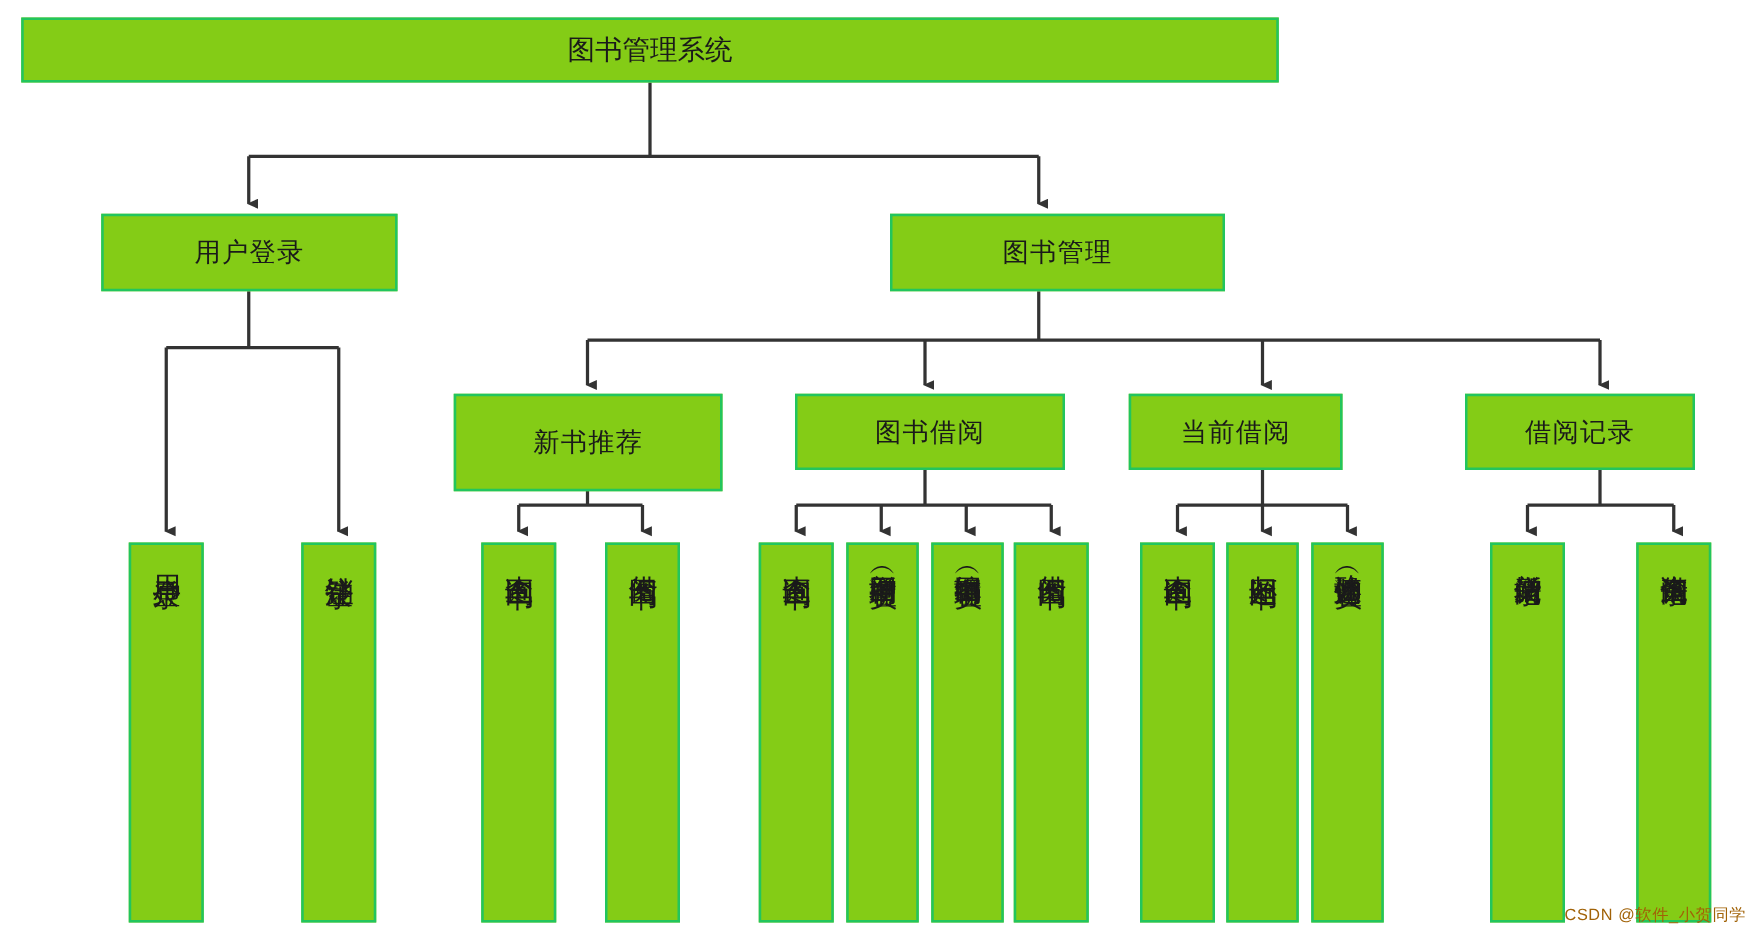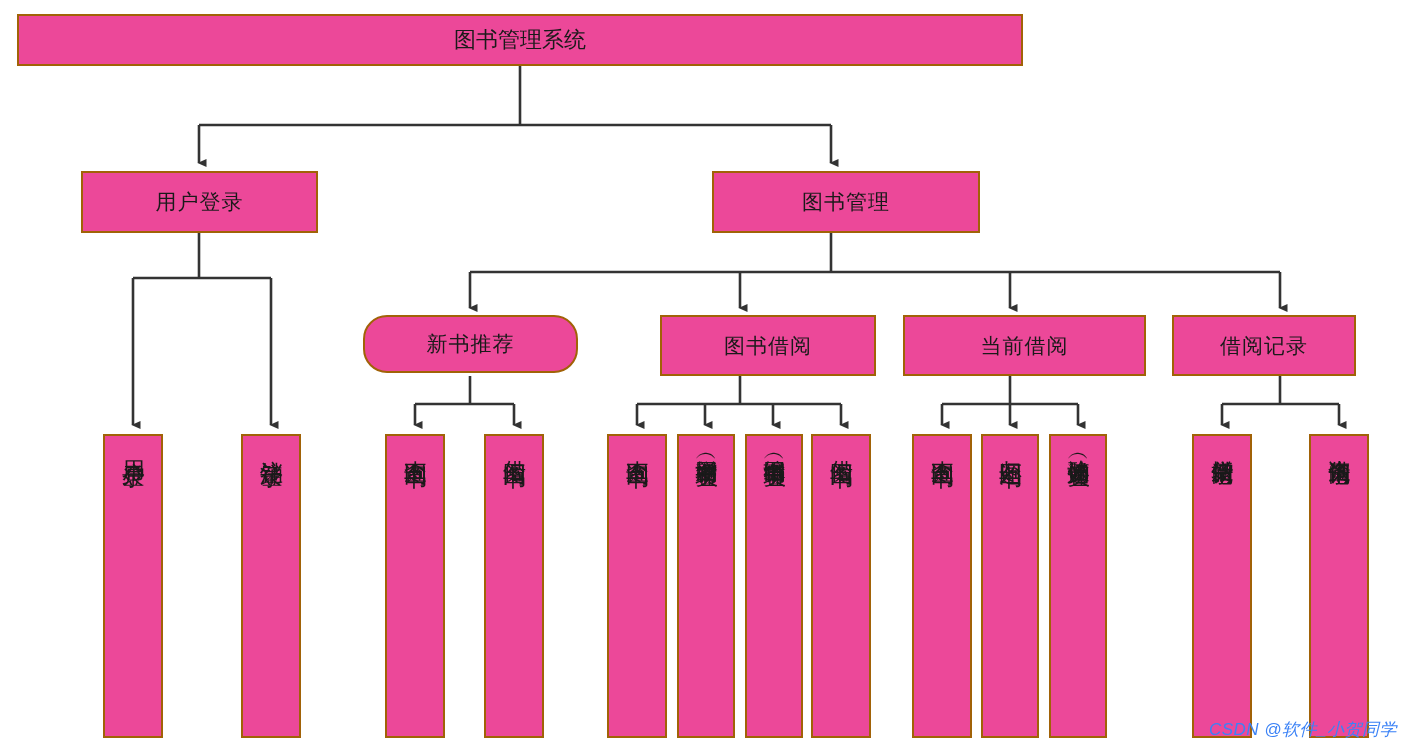--- a/index.html
+++ b/index.html
@@ -21,22 +21,22 @@
     position: absolute;
     left: 0;
     top: 0;
     width: 1405px;
     height: 747px;
     pointer-events: none;
   }
   .node {
     position: absolute;
     box-sizing: border-box;
-    background: #ec4899;
-    border: 2px solid #a16207;
+    background: #84cc16;
+    border: 2px solid #22c55e;
     display: flex;
     align-items: center;
     justify-content: center;
     color: #1a1a1a;
   }
   .node.horiz {
     font-size: 21px;
     letter-spacing: 1px;
   }
   .node.root {
@@ -57,25 +57,24 @@
     color: #1a1a1a;
   }
   .vlabel.tall {
     font-size: 22px;
     letter-spacing: 1px;
   }
   .watermark {
     position: absolute;
     right: 8px;
     bottom: 6px;
-    font-size: 17px;
-    color: #3b82f6;
+    font-size: 13px;
+    color: #a16207;
     letter-spacing: 0.5px;
     white-space: nowrap;
-    font-style: italic;
   }
 </style>
 </head>
 <body>
 
 <div id="canvas">
 
   <svg id="wires" viewBox="0 0 1405 747">
     <defs>
       <marker id="arrow" markerWidth="10" markerHeight="10" refX="4" refY="7.5" orient="auto" markerUnits="userSpaceOnUse">
@@ -130,27 +129,27 @@
     <span>图书管理系统</span>
   </div>
 
   <div class="node horiz" style="left:81px; top:171px; width:237px; height:62px;">
     <span>用户登录</span>
   </div>
   <div class="node horiz" style="left:712px; top:171px; width:268px; height:62px;">
     <span>图书管理</span>
   </div>
 
-  <div class="node horiz" style="left:363px; top:315px; width:215px; height:58px;border-radius:24px;">
+  <div class="node horiz" style="left:363px; top:315px; width:215px; height:78px;">
     <span>新书推荐</span>
   </div>
-  <div class="node horiz" style="left:660px; top:315px; width:216px; height:61px;">
+  <div class="node horiz" style="left:636px; top:315px; width:216px; height:61px;">
     <span>图书借阅</span>
   </div>
-  <div class="node horiz" style="left:903px; top:315px; width:243px; height:61px;">
+  <div class="node horiz" style="left:903px; top:315px; width:171px; height:61px;">
     <span>当前借阅</span>
   </div>
   <div class="node horiz" style="left:1172px; top:315px; width:184px; height:61px;">
     <span>借阅记录</span>
   </div>
 
   <div class="node vert" style="left:103px; top:434px; width:60px; height:304px;">
     <span class="vlabel">用户登录</span>
   </div>
   <div class="node vert" style="left:241px; top:434px; width:60px; height:304px;">

